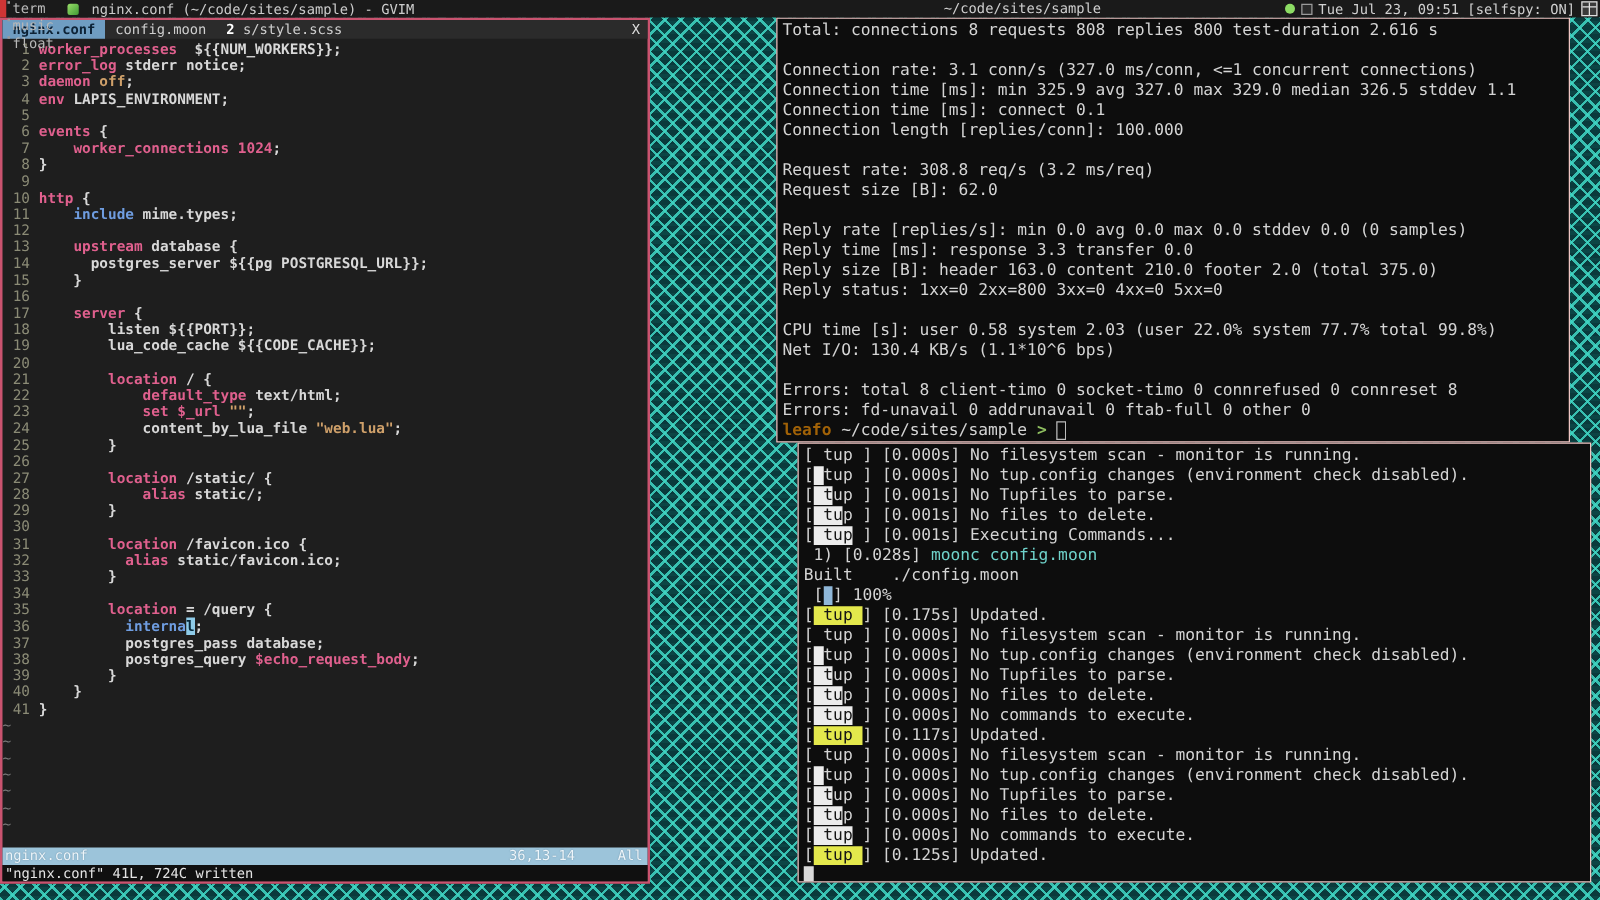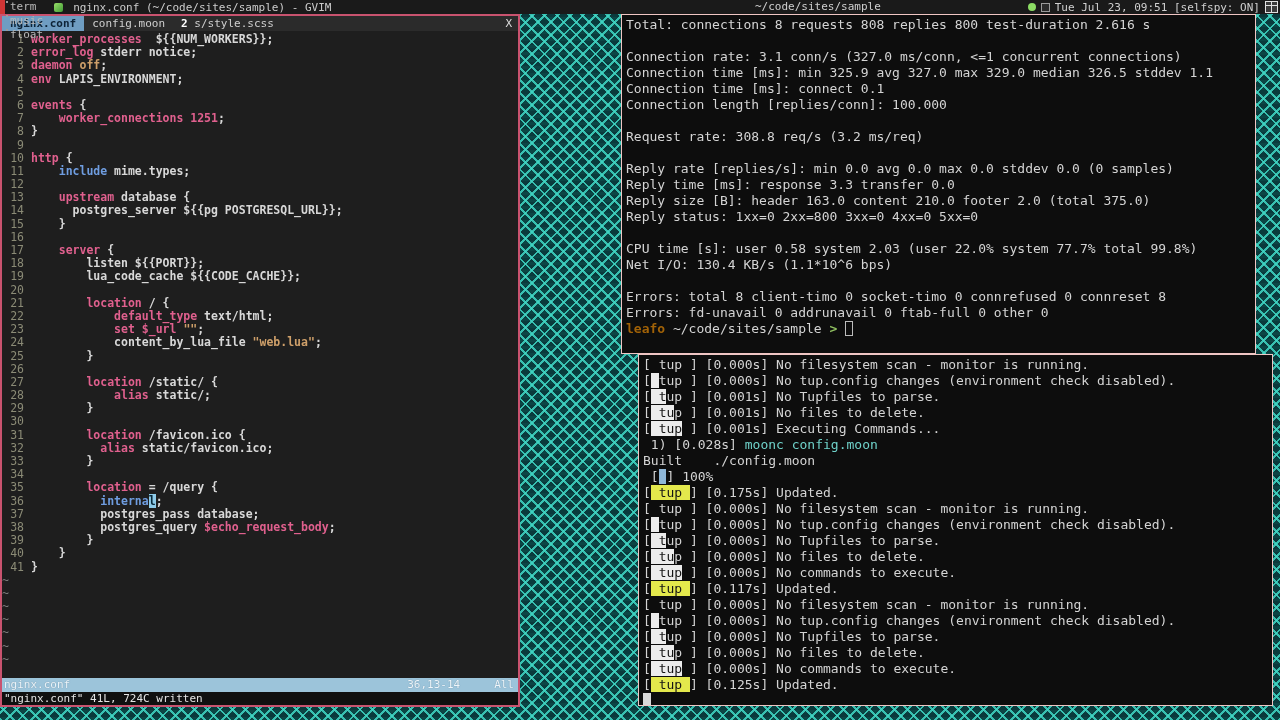--- a/index.html
+++ b/index.html
@@ -105,21 +105,21 @@
       </div>
     <div class="tab-close">X</div>
   </div>
   <div class="code" id="vcode">
       <div class="vline"><span class="lnum">1</span><span class="sg k">worker_processes</span><span class="sg v">  ${{NUM_WORKERS}};</span></div>
       <div class="vline"><span class="lnum">2</span><span class="sg k">error_log</span><span class="sg v"> stderr notice;</span></div>
       <div class="vline"><span class="lnum">3</span><span class="sg k">daemon</span><span class="sg v"> </span><span class="sg s">off</span><span class="sg v">;</span></div>
       <div class="vline"><span class="lnum">4</span><span class="sg k">env</span><span class="sg v"> LAPIS_ENVIRONMENT;</span></div>
       <div class="vline"><span class="lnum">5</span></div>
       <div class="vline"><span class="lnum">6</span><span class="sg kb">events</span><span class="sg v"> {</span></div>
-      <div class="vline"><span class="lnum">7</span><span class="sg v">    </span><span class="sg k">worker_connections</span><span class="sg v"> </span><span class="sg k">1251</span><span class="sg v">;</span></div>
+      <div class="vline"><span class="lnum">7</span><span class="sg v">    </span><span class="sg k">worker_connections</span><span class="sg v"> </span><span class="sg k">1024</span><span class="sg v">;</span></div>
       <div class="vline"><span class="lnum">8</span><span class="sg v">}</span></div>
       <div class="vline"><span class="lnum">9</span></div>
       <div class="vline"><span class="lnum">10</span><span class="sg kb">http</span><span class="sg v"> {</span></div>
       <div class="vline"><span class="lnum">11</span><span class="sg v">    </span><span class="sg b">include</span><span class="sg v"> mime.types;</span></div>
       <div class="vline"><span class="lnum">12</span></div>
       <div class="vline"><span class="lnum">13</span><span class="sg v">    </span><span class="sg kb">upstream</span><span class="sg v"> database {</span></div>
       <div class="vline"><span class="lnum">14</span><span class="sg v">      postgres_server ${{pg POSTGRESQL_URL}};</span></div>
       <div class="vline"><span class="lnum">15</span><span class="sg v">    }</span></div>
       <div class="vline"><span class="lnum">16</span></div>
       <div class="vline"><span class="lnum">17</span><span class="sg v">    </span><span class="sg kb">server</span><span class="sg v"> {</span></div>
@@ -165,20 +165,21 @@
 
 <div class="term term-top" id="ttop">
     <div class="tline"><span class="sg w">Total: connections 8 requests 808 replies 800 test-duration 2.616 s</span></div>
     <div class="tline"></div>
     <div class="tline"><span class="sg w">Connection rate: 3.1 conn/s (327.0 ms/conn, &lt;=1 concurrent connections)</span></div>
     <div class="tline"><span class="sg w">Connection time [ms]: min 325.9 avg 327.0 max 329.0 median 326.5 stddev 1.1</span></div>
     <div class="tline"><span class="sg w">Connection time [ms]: connect 0.1</span></div>
     <div class="tline"><span class="sg w">Connection length [replies/conn]: 100.000</span></div>
     <div class="tline"></div>
     <div class="tline"><span class="sg w">Request rate: 308.8 req/s (3.2 ms/req)</span></div>
+    <div class="tline"><span class="sg w">Request size [B]: 62.0</span></div>
     <div class="tline"></div>
     <div class="tline"><span class="sg w">Reply rate [replies/s]: min 0.0 avg 0.0 max 0.0 stddev 0.0 (0 samples)</span></div>
     <div class="tline"><span class="sg w">Reply time [ms]: response 3.3 transfer 0.0</span></div>
     <div class="tline"><span class="sg w">Reply size [B]: header 163.0 content 210.0 footer 2.0 (total 375.0)</span></div>
     <div class="tline"><span class="sg w">Reply status: 1xx=0 2xx=800 3xx=0 4xx=0 5xx=0</span></div>
     <div class="tline"></div>
     <div class="tline"><span class="sg w">CPU time [s]: user 0.58 system 2.03 (user 22.0% system 77.7% total 99.8%)</span></div>
     <div class="tline"><span class="sg w">Net I/O: 130.4 KB/s (1.1*10^6 bps)</span></div>
     <div class="tline"></div>
     <div class="tline"><span class="sg w">Errors: total 8 client-timo 0 socket-timo 0 connrefused 0 connreset 8</span></div>

